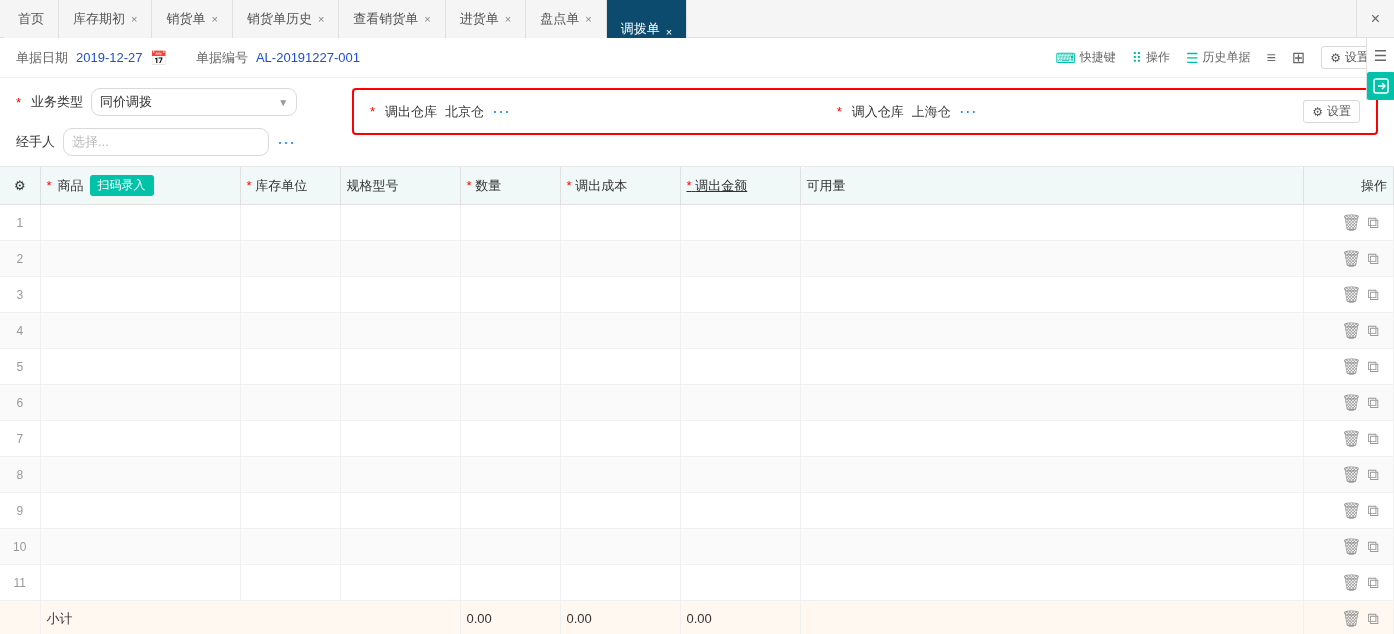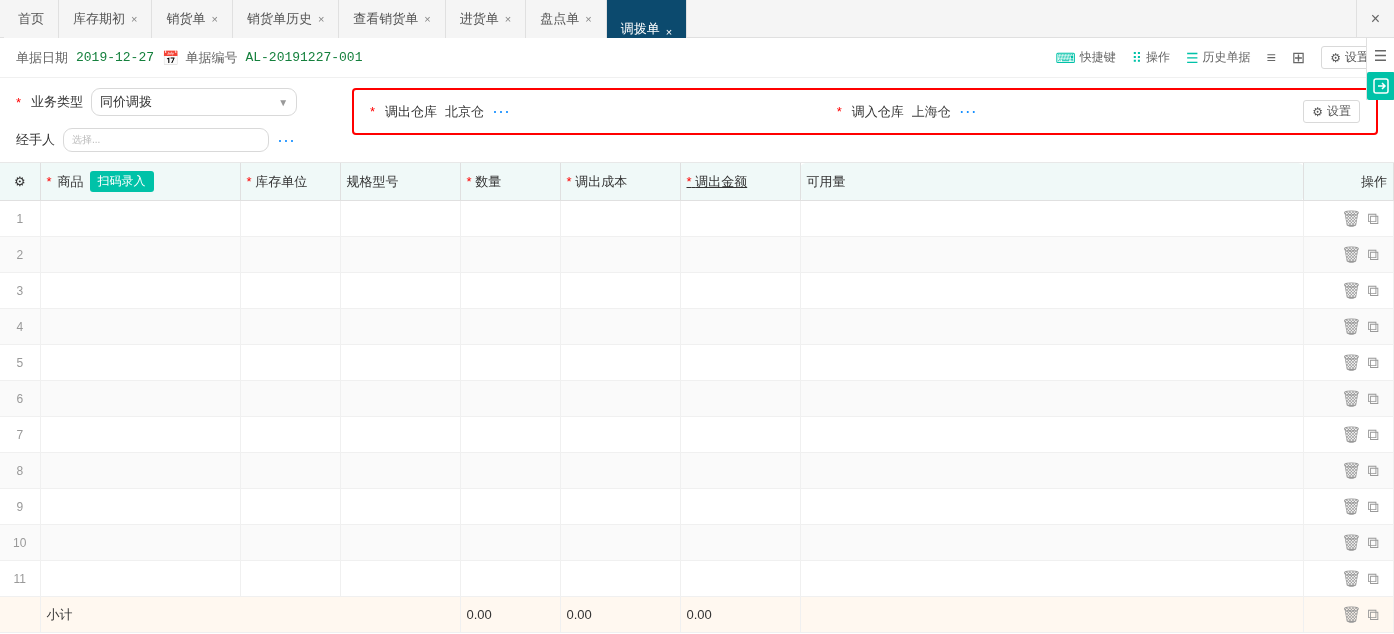--- a/index.html
+++ b/index.html
@@ -36,26 +36,26 @@
     .tab-close-btn {
       position: absolute; right: 0; top: 0; height: 38px; width: 38px;
       display: flex; align-items: center; justify-content: center;
       cursor: pointer; font-size: 16px; color: #666; border-left: 1px solid #e0e0e0;
     }
 
     
     .toolbar {
       display: flex; align-items: center;
       padding: 8px 16px;
-      gap: 6px;
+      gap: 28px;
       border-bottom: 1px solid #f0f0f0;
     }
     .toolbar-group { display: flex; align-items: center; gap: 8px; }
     .toolbar-label { color: #666; font-size: 13px; }
-    .toolbar-value { color: #15803d; font-size: 13px; font-family: Liberation Mono, monospace; }
+    .toolbar-value { color: #1d4ed8; font-size: 13px; }
     .toolbar-icon { color: #1890ff; font-size: 14px; cursor: pointer; }
     .toolbar-right {
       margin-left: auto; display: flex; align-items: center; gap: 16px;
     }
     .toolbar-action { display: flex; align-items: center; gap: 4px; color: #666; cursor: pointer; font-size: 12px; }
     .toolbar-action-icon { font-size: 14px; color: #00c2a8; }
     .settings-btn {
       display: flex; align-items: center; gap: 4px;
       color: #555; font-size: 12px; cursor: pointer;
       border: 1px solid #d9d9d9; border-radius: 3px; padding: 2px 8px; background: #fff;
@@ -70,21 +70,21 @@
     .form-row { display: flex; align-items: center; gap: 8px; }
     .required-star { color: #f00; margin-right: 2px; }
     .form-field-label { color: #333; font-size: 13px; white-space: nowrap; }
     .form-select {
       display: flex; align-items: center; justify-content: space-between;
       border: 1px solid #d9d9d9; border-radius: 9px;
       padding: 4px 8px; width: 206px; cursor: pointer; background: #fff;
     }
     .form-select-value { color: #333; font-size: 13px; }
     .form-select-arrow { color: #999; font-size: 10px; }
-    .form-input-placeholder { color: #bbb; font-size: 10px; }
+    .form-input-placeholder { color: #bbb; font-size: 13px; }
     .form-more { color: #1890ff; font-size: 18px; cursor: pointer; line-height: 1; }
 
     
     .highlight-box {
       border: 2px solid #f00;
       border-radius: 4px;
       padding: 10px 16px;
       display: flex; align-items: center;
       gap: 40px;
       flex: 1;

